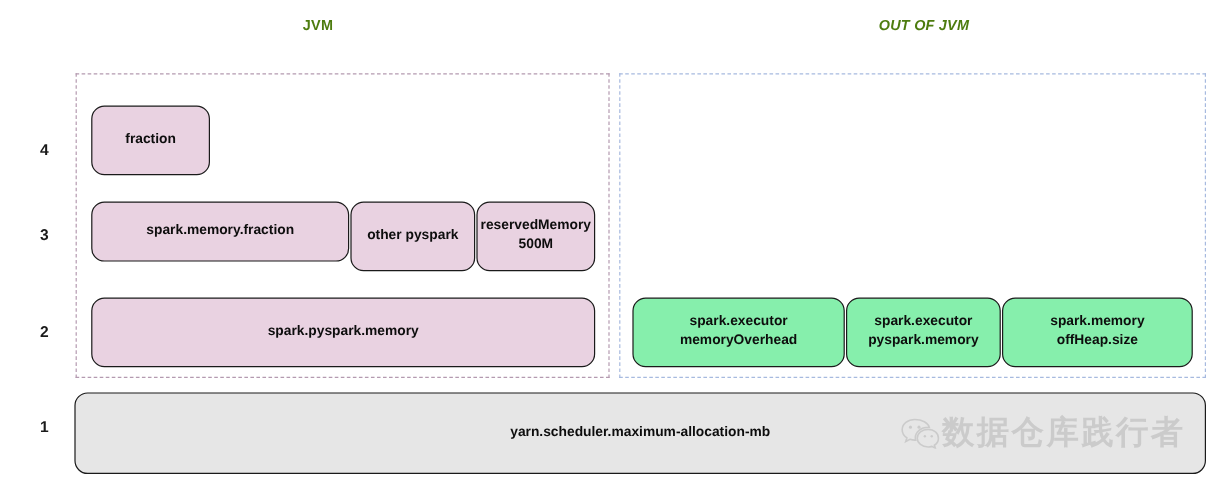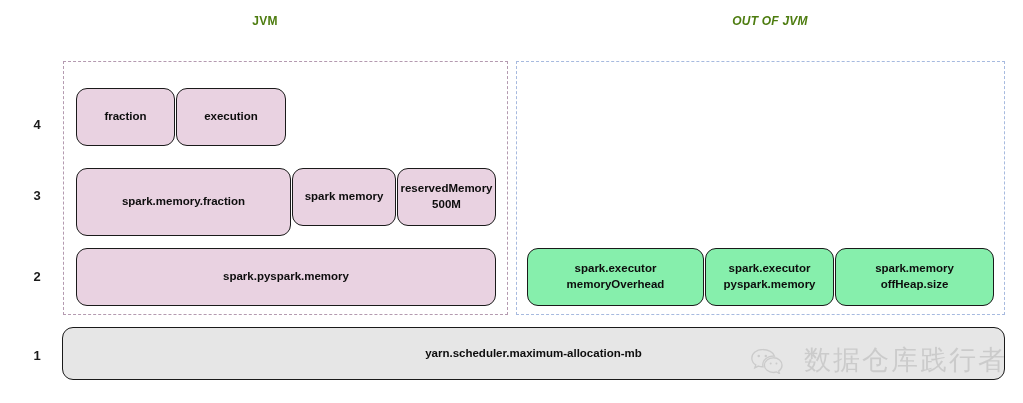--- a/index.html
+++ b/index.html
@@ -71,24 +71,25 @@
   }
   .node.pink  { background: #e9d2e1; }
   .node.blue  { background: #86efac; }
   .node.gray  { background: #e6e6e6; }
 
   
   .watermark {
     position: absolute;
     display: flex;
     align-items: center;
-    gap: 20px;
+    gap: 1px;
     opacity: 0.30;
     pointer-events: none;
     user-select: none;
+    font-weight: bold;
   }
   .watermark .wm-text {
     font-size: 27px;
     color: #909090;
     letter-spacing: 2px;
     font-family: "DejaVu Sans", sans-serif;
     white-space: nowrap;
   }
   .watermark .wm-icon {
     width: 34px;
@@ -109,41 +110,40 @@
 
   <div class="dashed-container dashed-outjvm" style="left:516px; top:61px; width:489px; height:254px;"></div>
 
   <div class="row-number" style="left:27px; top:117px;">4</div>
   <div class="row-number" style="left:27px; top:188px;">3</div>
   <div class="row-number" style="left:27px; top:269px;">2</div>
   <div class="row-number" style="left:27px; top:348px;">1</div>
 
   <div class="node pink" style="left:76px; top:88px; width:99px; height:58px;">fraction</div>
 
-  <div class="node pink" style="left:176px; top:88px; width:110px; height:58px;">execution</div>
 
-  <div class="node pink" style="left:76px; top:168px; width:215px; height:68px;">spark.memory.fraction</div>
+  <div class="node pink" style="left:76px; top:168px; width:215px; height:50px;">spark.memory.fraction</div>
 
-  <div class="node pink" style="left:292px; top:168px; width:104px; height:58px;">spark memory</div>
+  <div class="node pink" style="left:292px; top:168px; width:104px; height:58px;">other pyspark</div>
 
   <div class="node pink" style="left:397px; top:168px; width:99px; height:58px;">reservedMemory
 500M</div>
 
   <div class="node pink" style="left:76px; top:248px; width:420px; height:58px;">spark.pyspark.memory</div>
 
   <div class="node blue" style="left:527px; top:248px; width:177px; height:58px;">spark.executor
 memoryOverhead</div>
 
   <div class="node blue" style="left:705px; top:248px; width:129px; height:58px;">spark.executor
 pyspark.memory</div>
 
   <div class="node blue" style="left:835px; top:248px; width:159px; height:58px;">spark.memory
 offHeap.size</div>
 
-  <div class="node gray" style="left:62px; top:327px; width:943px; height:53px;">yarn.scheduler.maximum-allocation-mb</div>
+  <div class="node gray" style="left:62px; top:327px; width:943px; height:68px;">yarn.scheduler.maximum-allocation-mb</div>
 
   <div class="watermark" style="left:750px; top:342px;">
     <svg class="wm-icon" viewBox="0 0 40 32">
       <path d="M14.5 3C7.6 3 2 7.6 2 13.2c0 3.2 1.8 6.1 4.7 8L5.5 24.8l4.2-2.2c1.5.5 3.1.8 4.8.8h.8c-.2-.7-.3-1.5-.3-2.3 0-5.8 5.6-10.4 12.6-10.4.4 0 .8 0 1.2.1C27.6 6.3 21.7 3 14.5 3z" fill="none" stroke="#909090" stroke-width="1.6"></path>
       <circle cx="10.2" cy="10.6" r="1.5" fill="#909090"></circle>
       <circle cx="18.6" cy="10.6" r="1.5" fill="#909090"></circle>
       <path d="M27.6 12.8c-5.9 0-10.7 3.9-10.7 8.7 0 4.8 4.8 8.7 10.7 8.7 1.3 0 2.5-.2 3.7-.6l3.5 1.9-1-3c2.4-1.6 4-4.1 4-7 0-4.8-4.3-8.7-10.2-8.7z" fill="none" stroke="#909090" stroke-width="1.6"></path>
       <circle cx="24.4" cy="19.6" r="1.2" fill="#909090"></circle>
       <circle cx="31.2" cy="19.6" r="1.2" fill="#909090"></circle>
     </svg>

